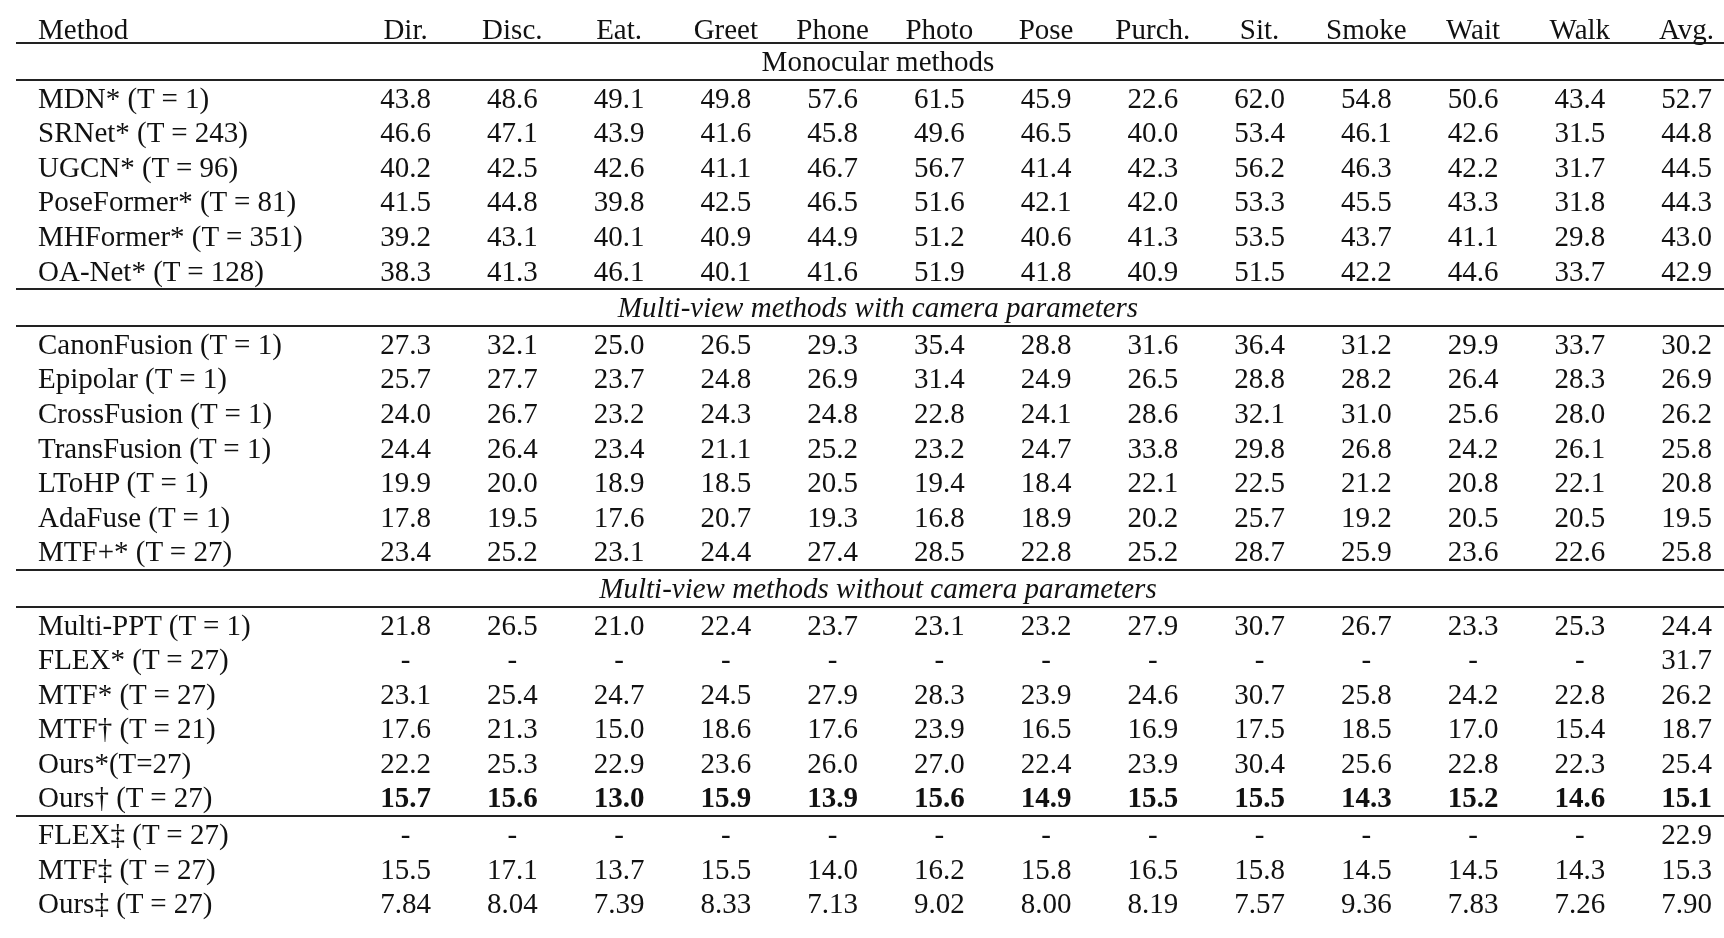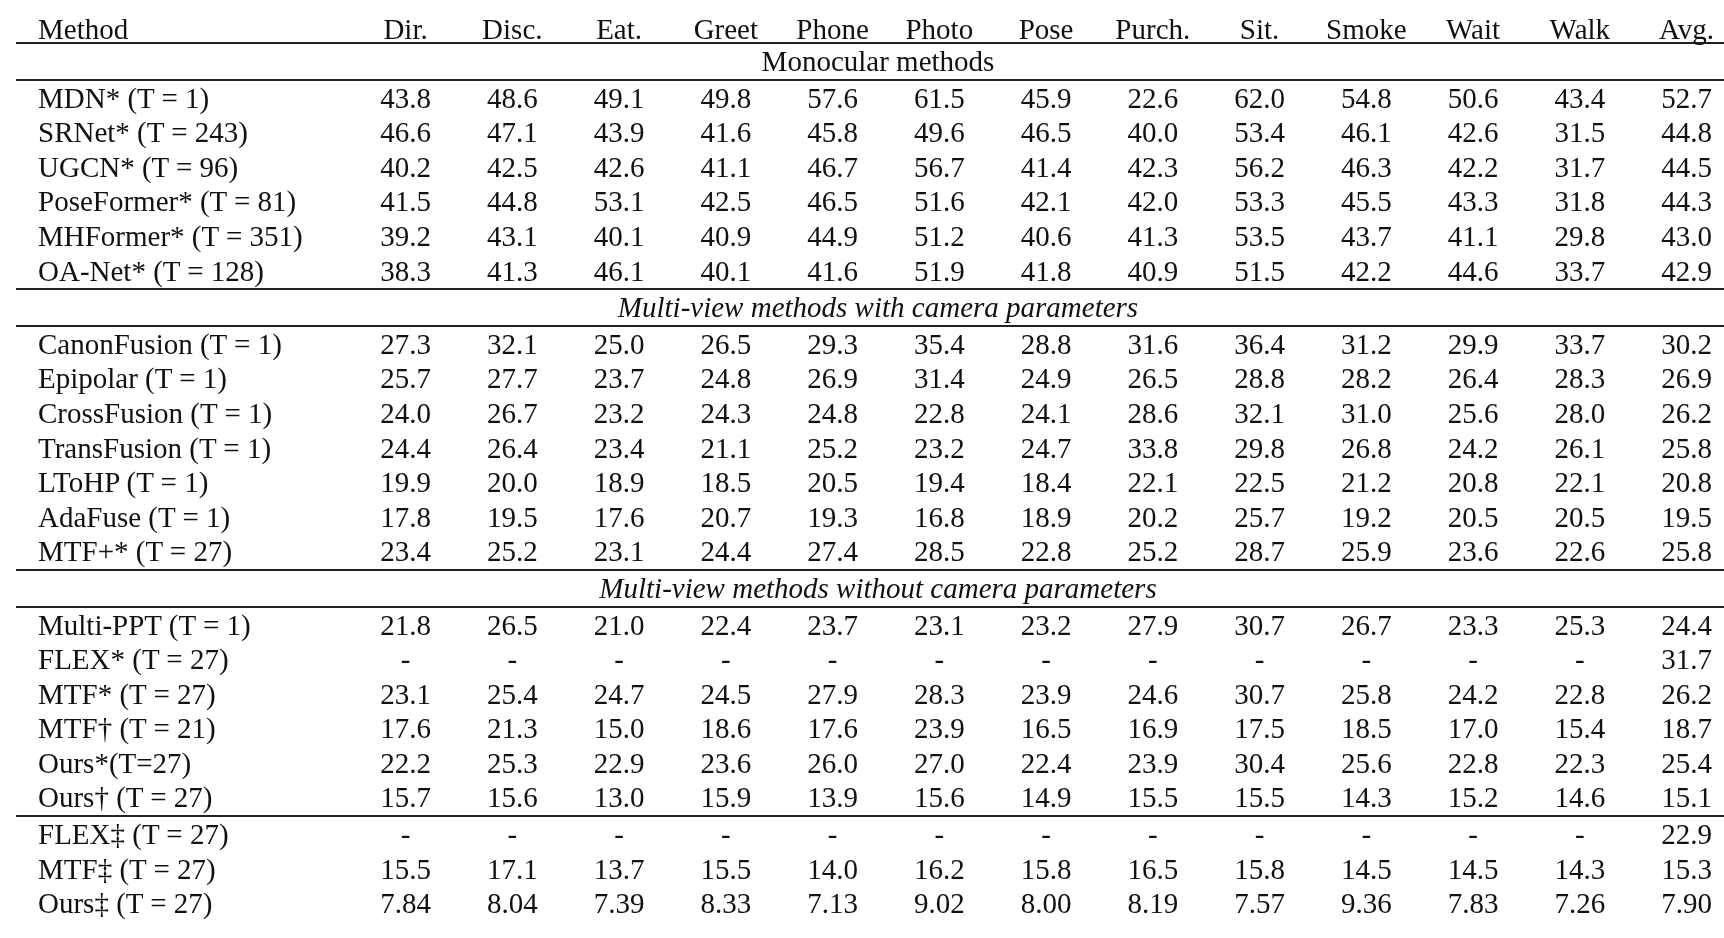--- a/index.html
+++ b/index.html
@@ -52,21 +52,21 @@
     border-bottom: 2px solid #222;
   }
   tr.section-top td {
     border-top: 2px solid #222;
     font-style: italic;
   }
   tr.divider-top td {
     border-top: 2px solid #222;
   }
   td.bold {
-    font-weight: normal;
+    font-weight: bold;
     text-align: center;
   }
 </style>
 </head>
 <body>
 
 <div class="table-wrap">
   <table>
     <colgroup>
       <col class="c-method">
@@ -151,21 +151,21 @@
           <td>56.2</td>
           <td>46.3</td>
           <td>42.2</td>
           <td>31.7</td>
           <td>44.5</td>
         </tr>
         <tr>
           <td class="method">PoseFormer* (T = 81)</td>
           <td>41.5</td>
           <td>44.8</td>
-          <td>53.1</td>
+          <td>39.8</td>
           <td>42.5</td>
           <td>46.5</td>
           <td>51.6</td>
           <td>42.1</td>
           <td>42.0</td>
           <td>53.3</td>
           <td>45.5</td>
           <td>43.3</td>
           <td>31.8</td>
           <td>44.3</td>

